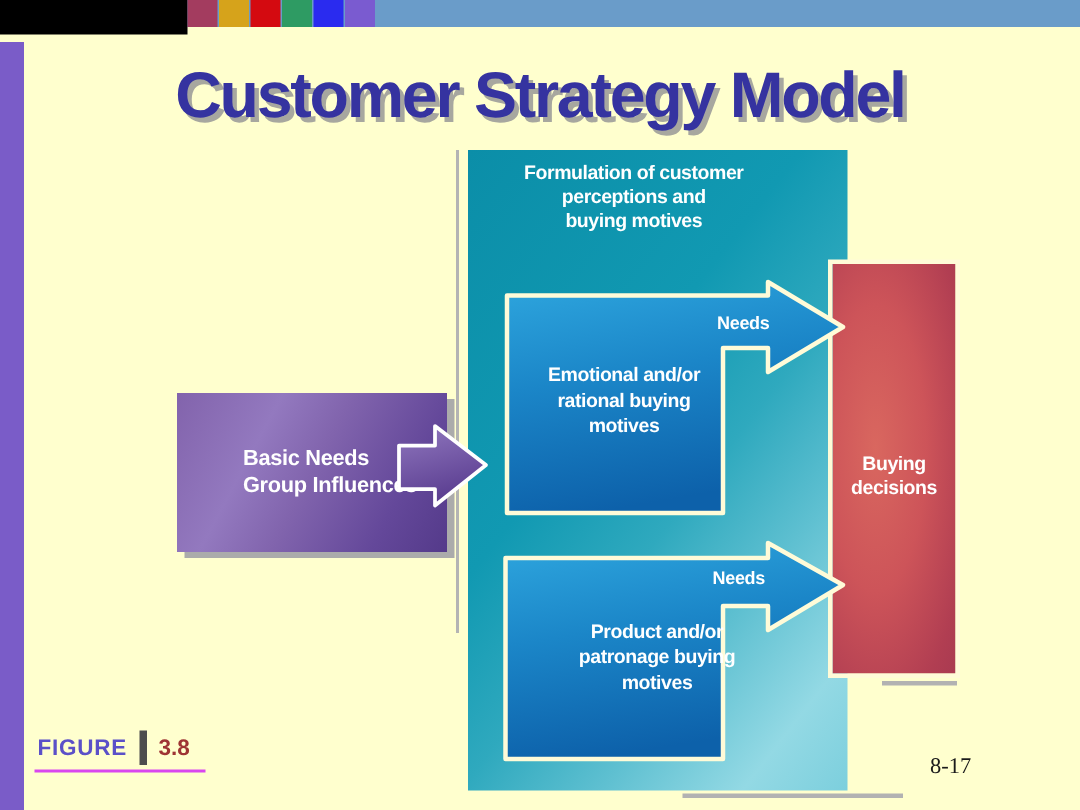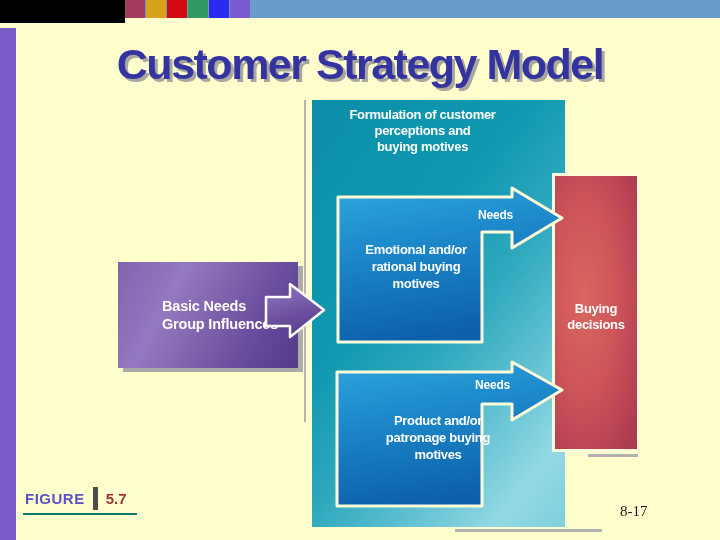--- a/index.html
+++ b/index.html
@@ -58,21 +58,21 @@
   .product-label{left:337px;top:412px;width:120px;text-align:center;font-size:13px;line-height:17px;margin-left:41px;}
   .buying-label{left:552px;top:301px;width:88px;text-align:center;font-size:13px;line-height:16px;}
   .needs-label{width:44px;text-align:left;font-size:12px;letter-spacing:-0.2px;}
   .needs-1{left:478px;top:208px;}
   .needs-2{left:475px;top:378px;}
   .basic-label{padding-left:16px;font-size:14.5px;line-height:18px;color:#fff;font-weight:700;white-space:pre-line;letter-spacing:-0.2px;}
 
   
   .figure-block{
     left:23px;top:487px;display:flex;align-items:center;gap:8px;
-    border-bottom:2px solid #0f766e;padding:0 10px 3px 2px;z-index:5;
+    border-bottom:2px solid #d946ef;padding:0 10px 3px 2px;z-index:5;
   }
   .figure-label{font-size:15px;font-weight:700;color:#5B50C8;letter-spacing:0.5px;}
   .figure-divider{width:5px;height:23px;background:#4d4d4d;}
   .figure-number{font-size:15px;font-weight:700;color:#9E3434;}
   .page-number{left:620px;top:503px;width:80px;text-align:left;
     font-family:"Liberation Serif", serif;font-size:15px;color:#1a1a1a;}
 </style>
 </head>
 <body>
 
@@ -128,15 +128,15 @@
 patronage buying
 motives</div>
 <div class="abs dtext needs-label needs-1">Needs</div>
 <div class="abs dtext needs-label needs-2">Needs</div>
 <div class="abs dtext buying-label">Buying
 decisions</div>
 
 <div class="abs figure-block">
   <span class="figure-label">FIGURE</span>
   <span class="figure-divider"></span>
-  <span class="figure-number">5.7</span>
+  <span class="figure-number">3.8</span>
 </div>
 <div class="abs page-number">8-17</div>
 
 </body></html>

